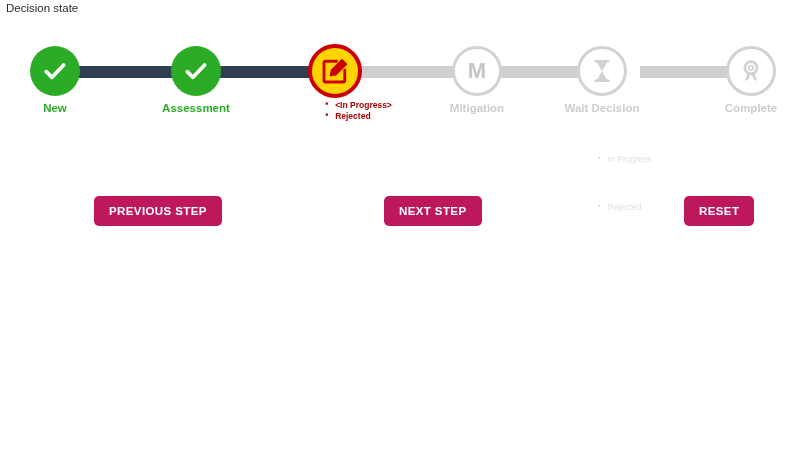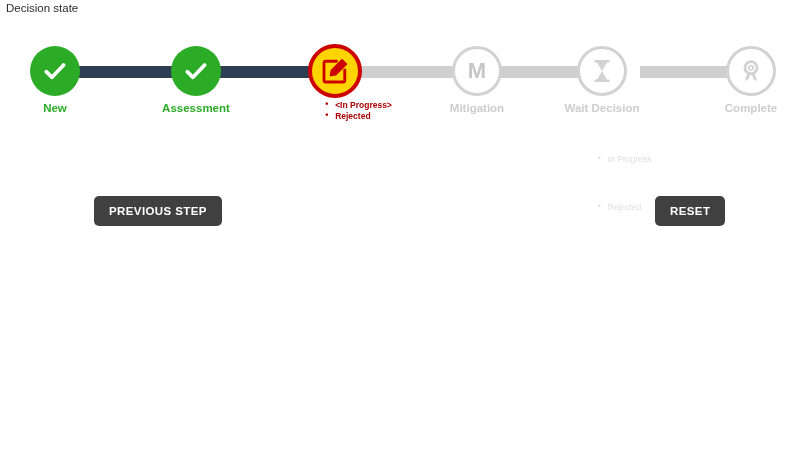--- a/index.html
+++ b/index.html
@@ -132,21 +132,21 @@
     position: absolute;
     left: 0;
     top: 196px;
     width: 800px;
     height: 34px;
   }
   .btn {
     position: absolute;
     top: 0;
     height: 30px;
-    background: #404040;
+    background: #be185d;
     color: #ffffff;
     border: none;
     border-radius: 5px;
     font-family: "Liberation Sans", sans-serif;
     font-size: 11.5px;
     font-weight: bold;
     letter-spacing: 0.4px;
     padding: 0 15px;
     cursor: pointer;
     white-space: nowrap;
@@ -222,14 +222,15 @@
             <path d="M15.4 14.4 L17.7 21.2 L14.4 19.6 L13.0 16.2 Z" fill="#d2d2d2"></path>
           </svg>
         </span>
       </div>
       <div class="step-label todo">Complete</div>
     </div>
   </div>
 
 <div id="button-bar">
     <button class="btn" style="left: 94px;">PREVIOUS STEP</button>
-    <button class="btn" style="left: 655px;">RESET</button>
+    <button class="btn" style="left: 384px;">NEXT STEP</button>
+    <button class="btn" style="left: 684px;">RESET</button>
   </div>
 
 </body></html>

